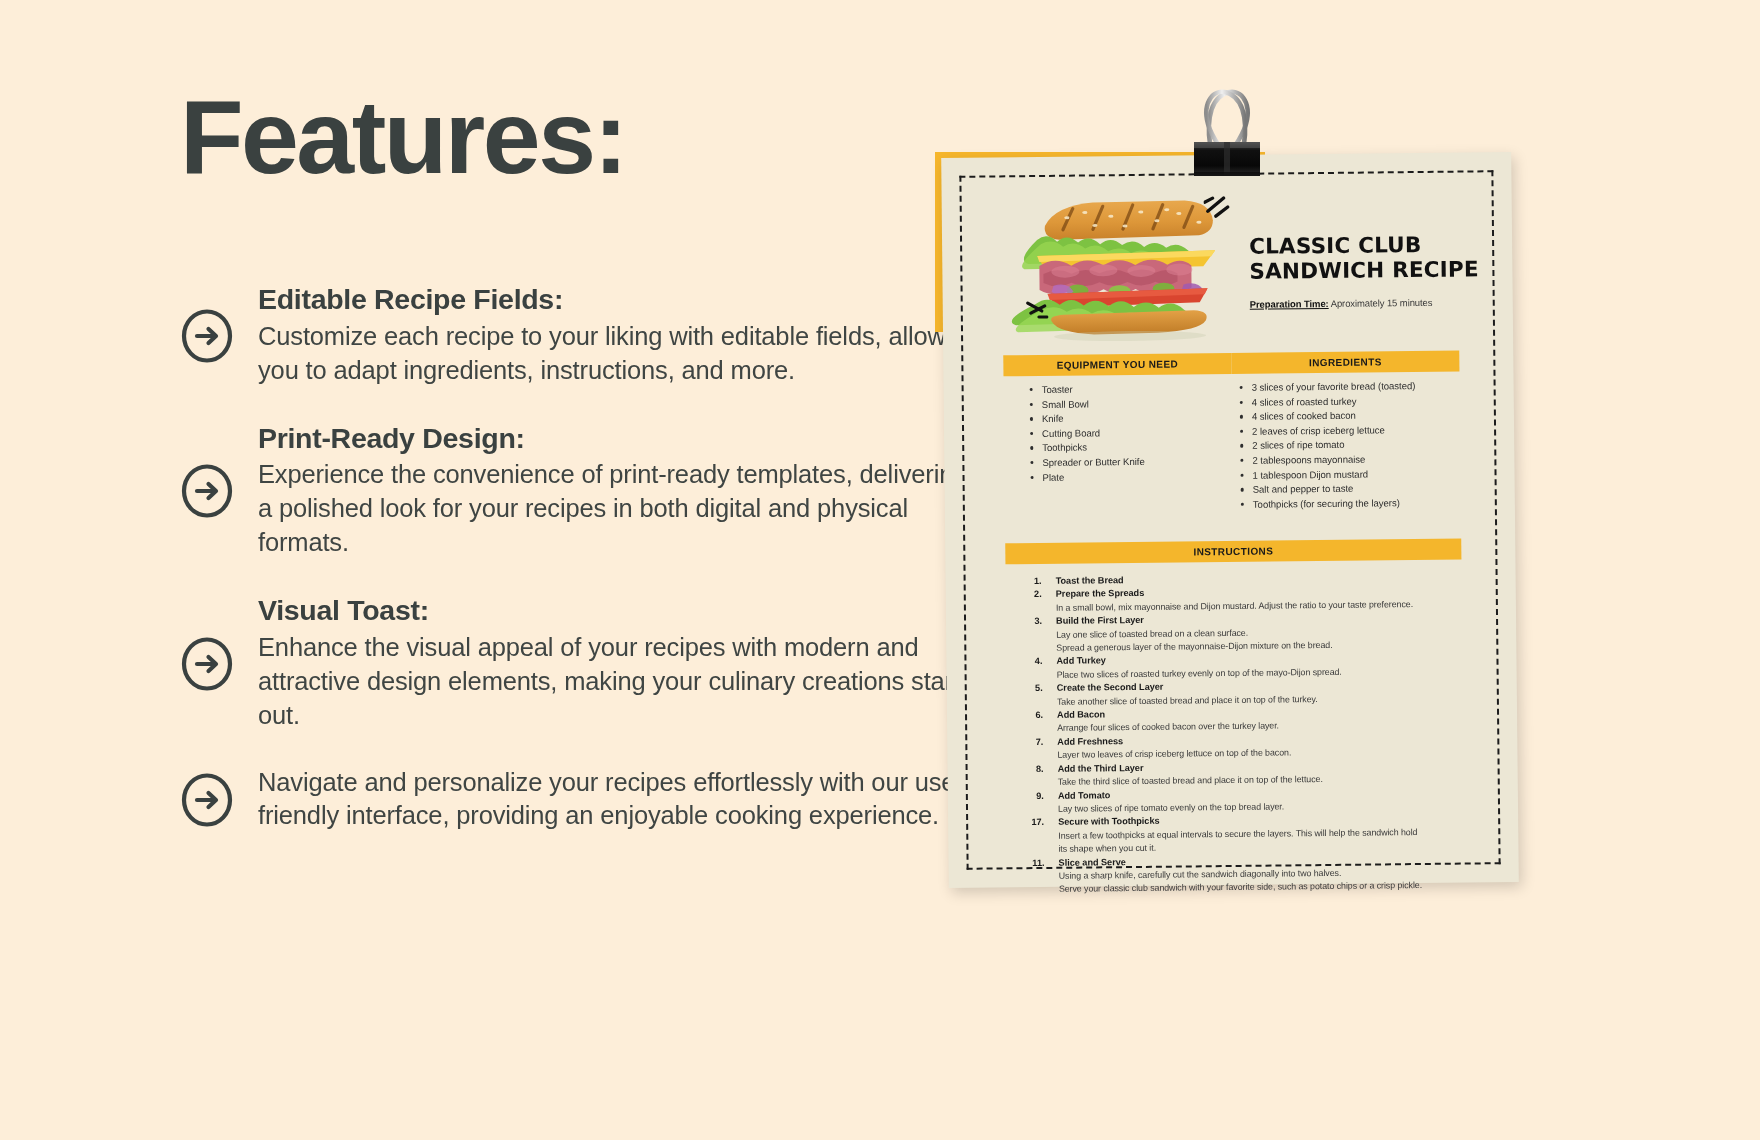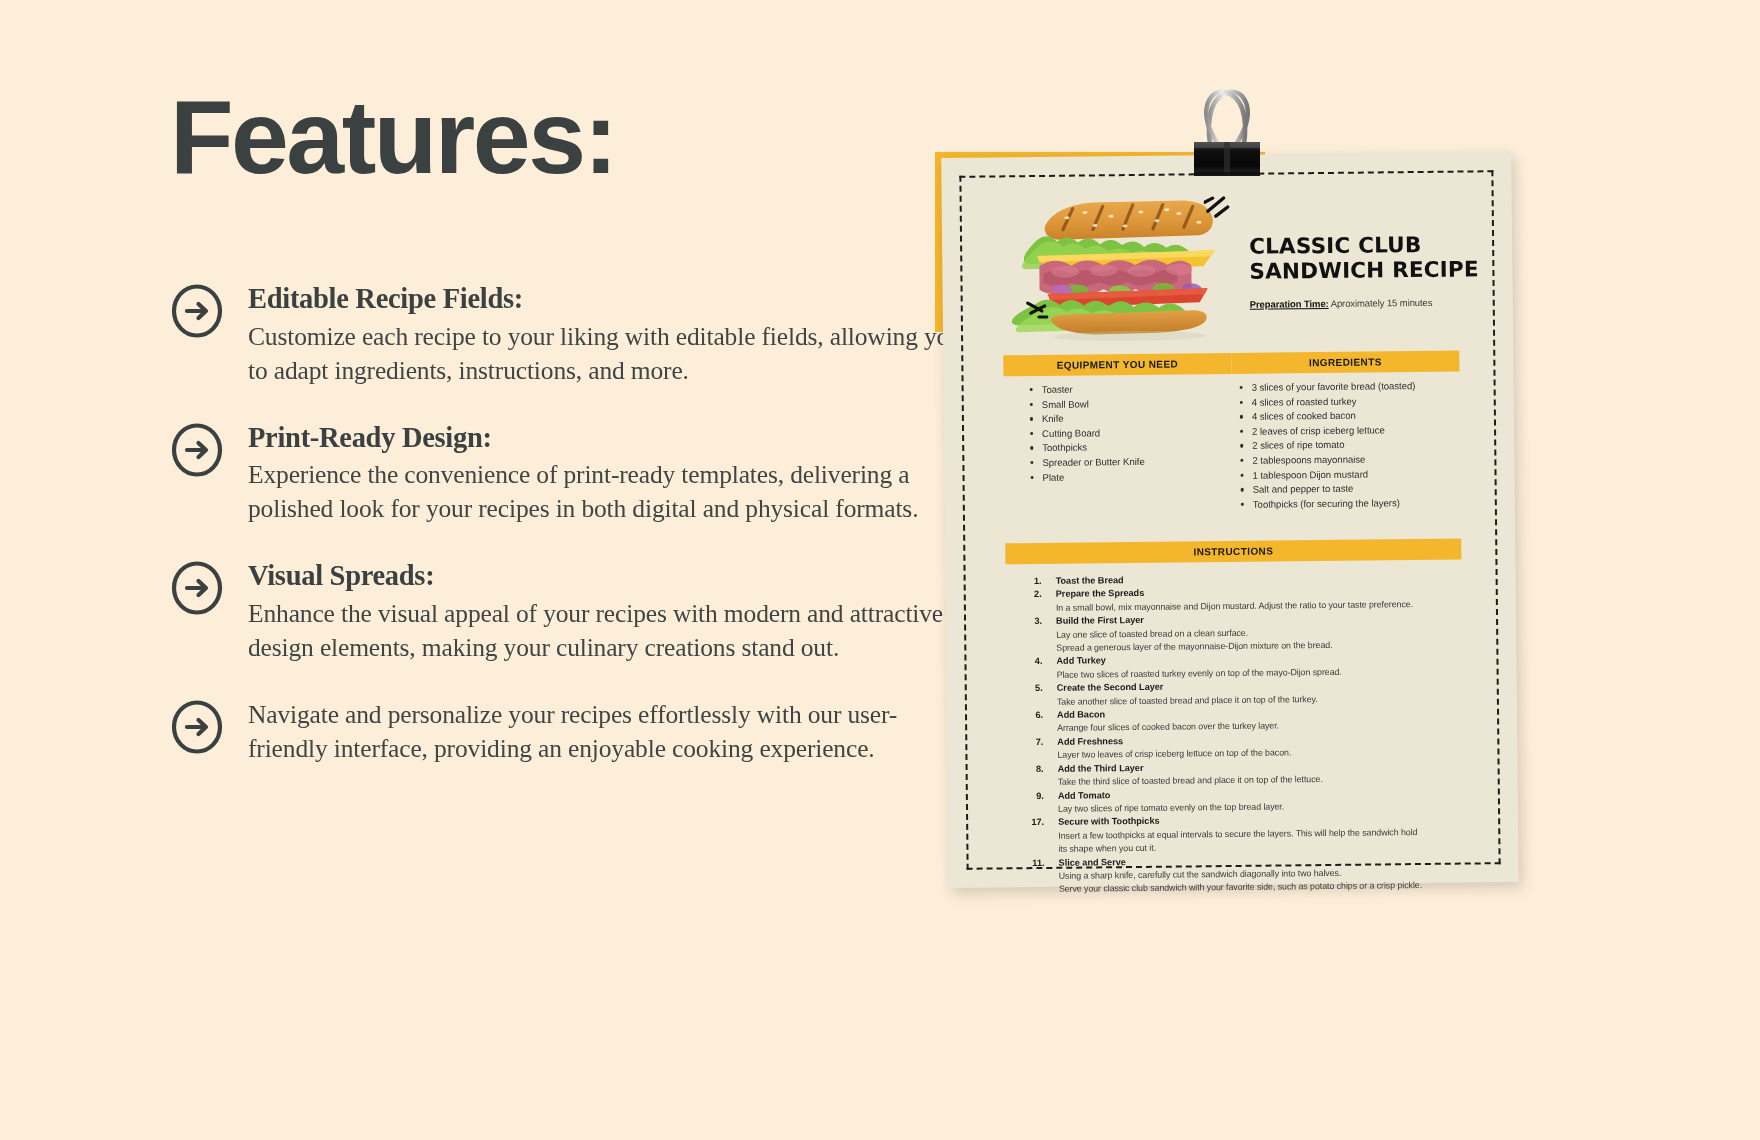--- a/index.html
+++ b/index.html
@@ -11,21 +11,21 @@
     height: 1140px;
     background: #fdeed9;
     font-family: "Liberation Sans", sans-serif;
     overflow: hidden;
     position: relative;
   }
 
   
   #left-panel {
     position: absolute;
-    left: 2px;
+    left: 12px;
     top: 0;
     width: 1010px;
     height: 944px;
   }
 
   #page-title {
     position: absolute;
     left: 168px;
     top: 85px;
     font-size: 104px;
@@ -37,23 +37,22 @@
 
   #features-list {
     position: absolute;
     left: 168px;
     top: 282px;
     width: 800px;
   }
 
   .feature-row {
     display: flex;
-    align-items: flex-start;
+    align-items: center;
     margin-bottom: 33px;
-    font-family: Liberation Serif, serif;
   }
 
   .arrow-icon {
     flex: 0 0 auto;
     width: 54px;
     height: 54px;
     margin-right: 24px;
     margin-top: 2px;
   }
   .arrow-icon svg { display: block; }
@@ -295,21 +294,21 @@
 
     <div class="feature-row">
       <span class="arrow-icon">
         <svg width="54" height="54" viewBox="0 0 54 54">
           <ellipse cx="27" cy="27" rx="23" ry="24.5" fill="none" stroke="#3a4140" stroke-width="4.2"></ellipse>
           <line x1="17" y1="27" x2="35" y2="27" stroke="#3a4140" stroke-width="4.2" stroke-linecap="round"></line>
           <polyline points="28.5,20 36,27 28.5,34" fill="none" stroke="#3a4140" stroke-width="4.2" stroke-linecap="round" stroke-linejoin="round"></polyline>
         </svg>
       </span>
       <div class="feature-text">
-        <div class="feature-heading">Visual Spreads:</div>
+        <div class="feature-heading">Visual Toast:</div>
         <div class="feature-body">Enhance the visual appeal of your recipes with modern and attractive design elements, making your culinary creations stand out.</div>
       </div>
     </div>
 
     <div class="feature-row">
       <span class="arrow-icon">
         <svg width="54" height="54" viewBox="0 0 54 54">
           <ellipse cx="27" cy="27" rx="23" ry="24.5" fill="none" stroke="#3a4140" stroke-width="4.2"></ellipse>
           <line x1="17" y1="27" x2="35" y2="27" stroke="#3a4140" stroke-width="4.2" stroke-linecap="round"></line>
           <polyline points="28.5,20 36,27 28.5,34" fill="none" stroke="#3a4140" stroke-width="4.2" stroke-linecap="round" stroke-linejoin="round"></polyline>

